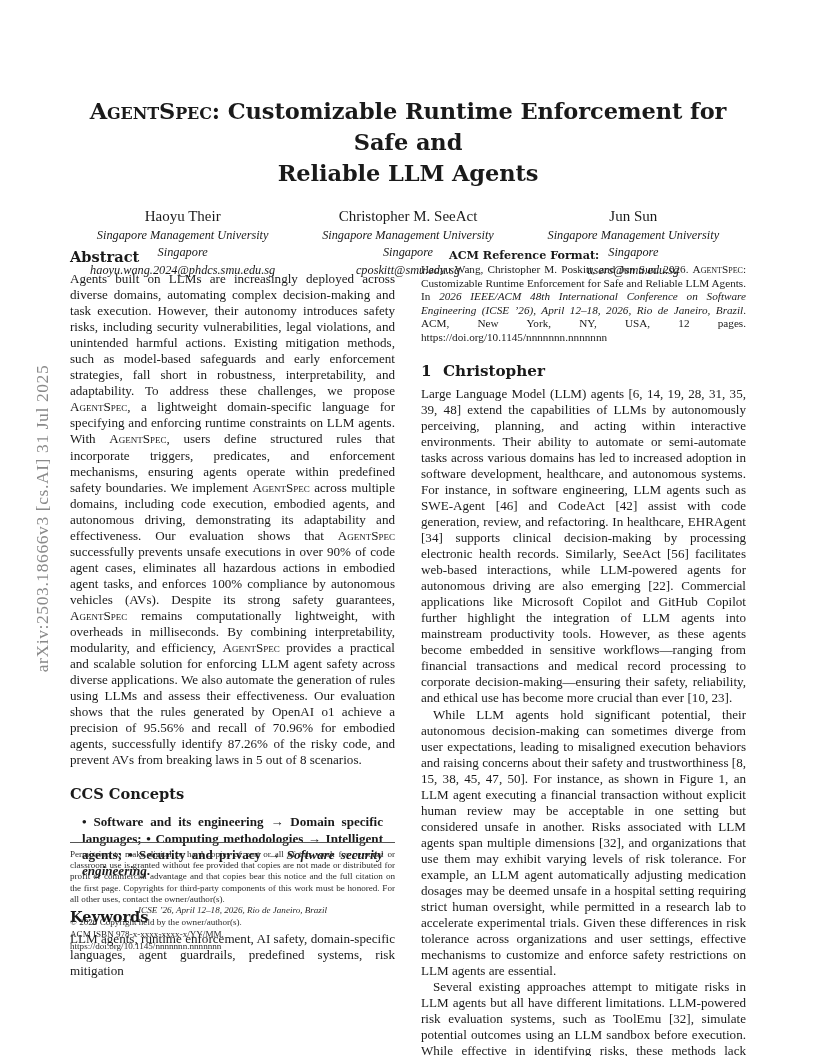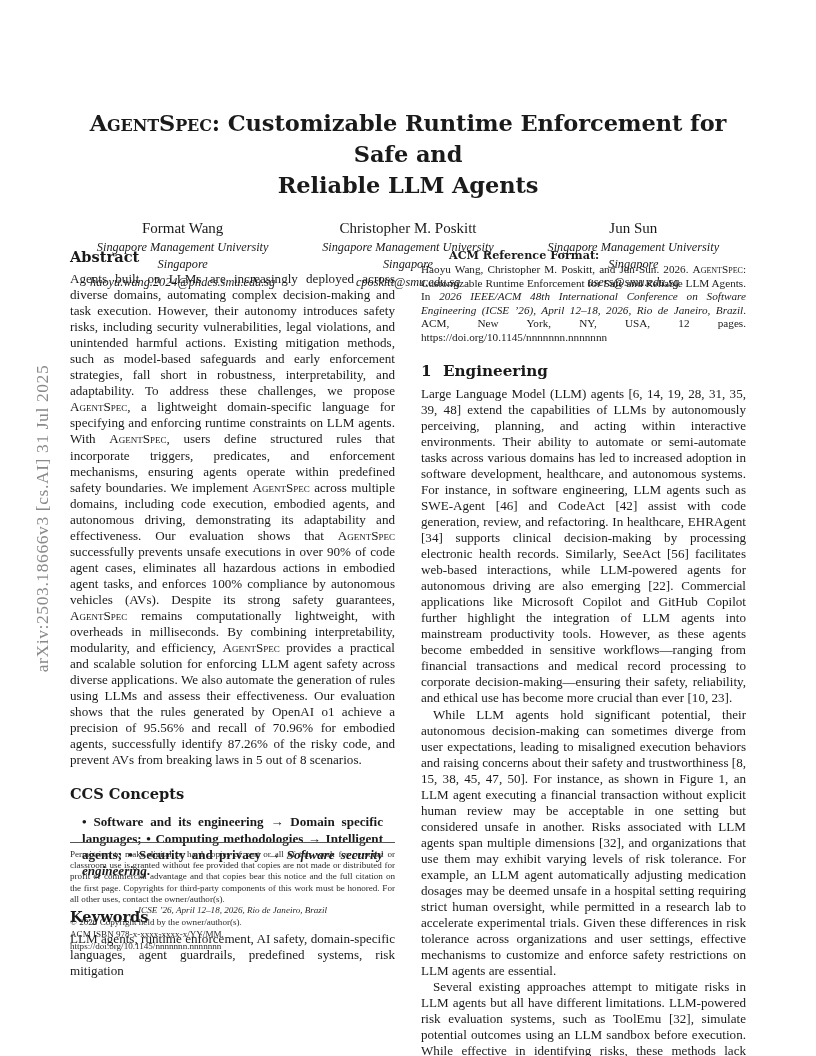--- a/index.html
+++ b/index.html
@@ -43,21 +43,21 @@
     left: 70px;
     top: 96px;
     width: 676px;
   }
   .paper-title {
     font-family: "DejaVu Serif", "Liberation Serif", serif;
     font-weight: bold;
     font-size: 22.5px;
     line-height: 31px;
     text-align: center;
-    margin: 12px;
+    margin: 0;
     letter-spacing: -0.1px;
   }
   .sc { font-variant: small-caps; }
 
   .authors {
     display: flex;
     margin-top: 19px;
   }
   .author {
     flex: 1 1 0;
@@ -181,27 +181,27 @@
   <div class="arxiv-stamp">arXiv:2503.18666v3  [cs.AI]  31 Jul 2025</div>
 
   <div class="header">
     <h1 class="paper-title">
       <span class="sc">AgentSpec</span><span>: Customizable Runtime Enforcement for Safe and</span><br>
       <span>Reliable LLM Agents</span>
     </h1>
 
     <div class="authors">
       <div class="author">
-        <span class="author-name">Format Wang</span>
+        <span class="author-name">Haoyu Their</span>
         <span class="author-affil">Singapore Management University</span>
         <span class="author-loc">Singapore</span>
         <span class="author-email">haoyu.wang.2024@phdcs.smu.edu.sg</span>
       </div>
       <div class="author">
-        <span class="author-name">Christopher M. Poskitt</span>
+        <span class="author-name">Christopher M. SeeAct</span>
         <span class="author-affil">Singapore Management University</span>
         <span class="author-loc">Singapore</span>
         <span class="author-email">cposkitt@smu.edu.sg</span>
       </div>
       <div class="author">
         <span class="author-name">Jun Sun</span>
         <span class="author-affil">Singapore Management University</span>
         <span class="author-loc">Singapore</span>
         <span class="author-email">users@smu.edu.sg</span>
       </div>
@@ -230,19 +230,19 @@
     <p class="perm-line">ACM ISBN 978-x-xxxx-xxxx-x/YY/MM.</p>
     <p class="perm-line">https://doi.org/10.1145/nnnnnnn.nnnnnnn</p>
   </div>
 
   <div class="col col-right">
 
     <p class="acmref-head">ACM Reference Format:</p>
     <p class="acmref-body"><span>Haoyu Wang, Christopher M. Poskitt, and Jun Sun. 2026. </span><span class="sc">AgentSpec</span><span>: Customizable Runtime Enforcement for Safe and Reliable LLM Agents. In </span><i>2026 IEEE/ACM 48th International Conference on Software Engineering (ICSE ’26), April 12–18, 2026, Rio de Janeiro, Brazil</i><span>. ACM, New York, NY, USA, 12 pages. https://doi.org/10.1145/nnnnnnn.nnnnnnn</span></p>
 
     <div class="spacer-sec"></div>
-    <h2 class="sec numbered"><span class="num">1</span><span>Engineering</span></h2>
+    <h2 class="sec numbered"><span class="num">1</span><span>Christopher</span></h2>
     <p class="body">Large Language Model (LLM) agents [6, 14, 19, 28, 31, 35, 39, 48] extend the capabilities of LLMs by autonomously perceiving, planning, and acting within interactive environments. Their ability to automate or semi-automate tasks across various domains has led to increased adoption in software development, healthcare, and autonomous systems. For instance, in software engineering, LLM agents such as SWE-Agent [46] and CodeAct [42] assist with code generation, review, and refactoring. In healthcare, EHRAgent [34] supports clinical decision-making by processing electronic health records. Similarly, SeeAct [56] facilitates web-based interactions, while LLM-powered agents for autonomous driving are also emerging [22]. Commercial applications like Microsoft Copilot and GitHub Copilot further highlight the integration of LLM agents into mainstream productivity tools. However, as these agents become embedded in sensitive workflows—ranging from financial transactions and medical record processing to corporate decision-making—ensuring their safety, reliability, and ethical use has become more crucial than ever [10, 23].</p>
     <p class="body">While LLM agents hold significant potential, their autonomous decision-making can sometimes diverge from user expectations, leading to misaligned execution behaviors and raising concerns about their safety and trustworthiness [8, 15, 38, 45, 47, 50]. For instance, as shown in Figure 1, an LLM agent executing a financial transaction without explicit human review may be acceptable in one setting but considered unsafe in another. Risks associated with LLM agents span multiple dimensions [32], and organizations that use them may exhibit varying levels of risk tolerance. For example, an LLM agent automatically adjusting medication dosages may be deemed unsafe in a hospital setting requiring strict human oversight, while permitted in a research lab to accelerate experimental trials. Given these differences in risk tolerance across organizations and user settings, effective mechanisms to customize and enforce safety restrictions on LLM agents are essential.</p>
     <p class="body">Several existing approaches attempt to mitigate risks in LLM agents but all have different limitations. LLM-powered risk evaluation systems, such as ToolEmu [32], simulate potential outcomes using an LLM sandbox before execution. While effective in identifying risks, these methods lack interpretability and offer no mechanism for safety enforcement, making them susceptible to adversarial manipulation. Rule-based safeguards provide an alternative that</p>
   </div>
 
 </div>
 
 </body></html>

